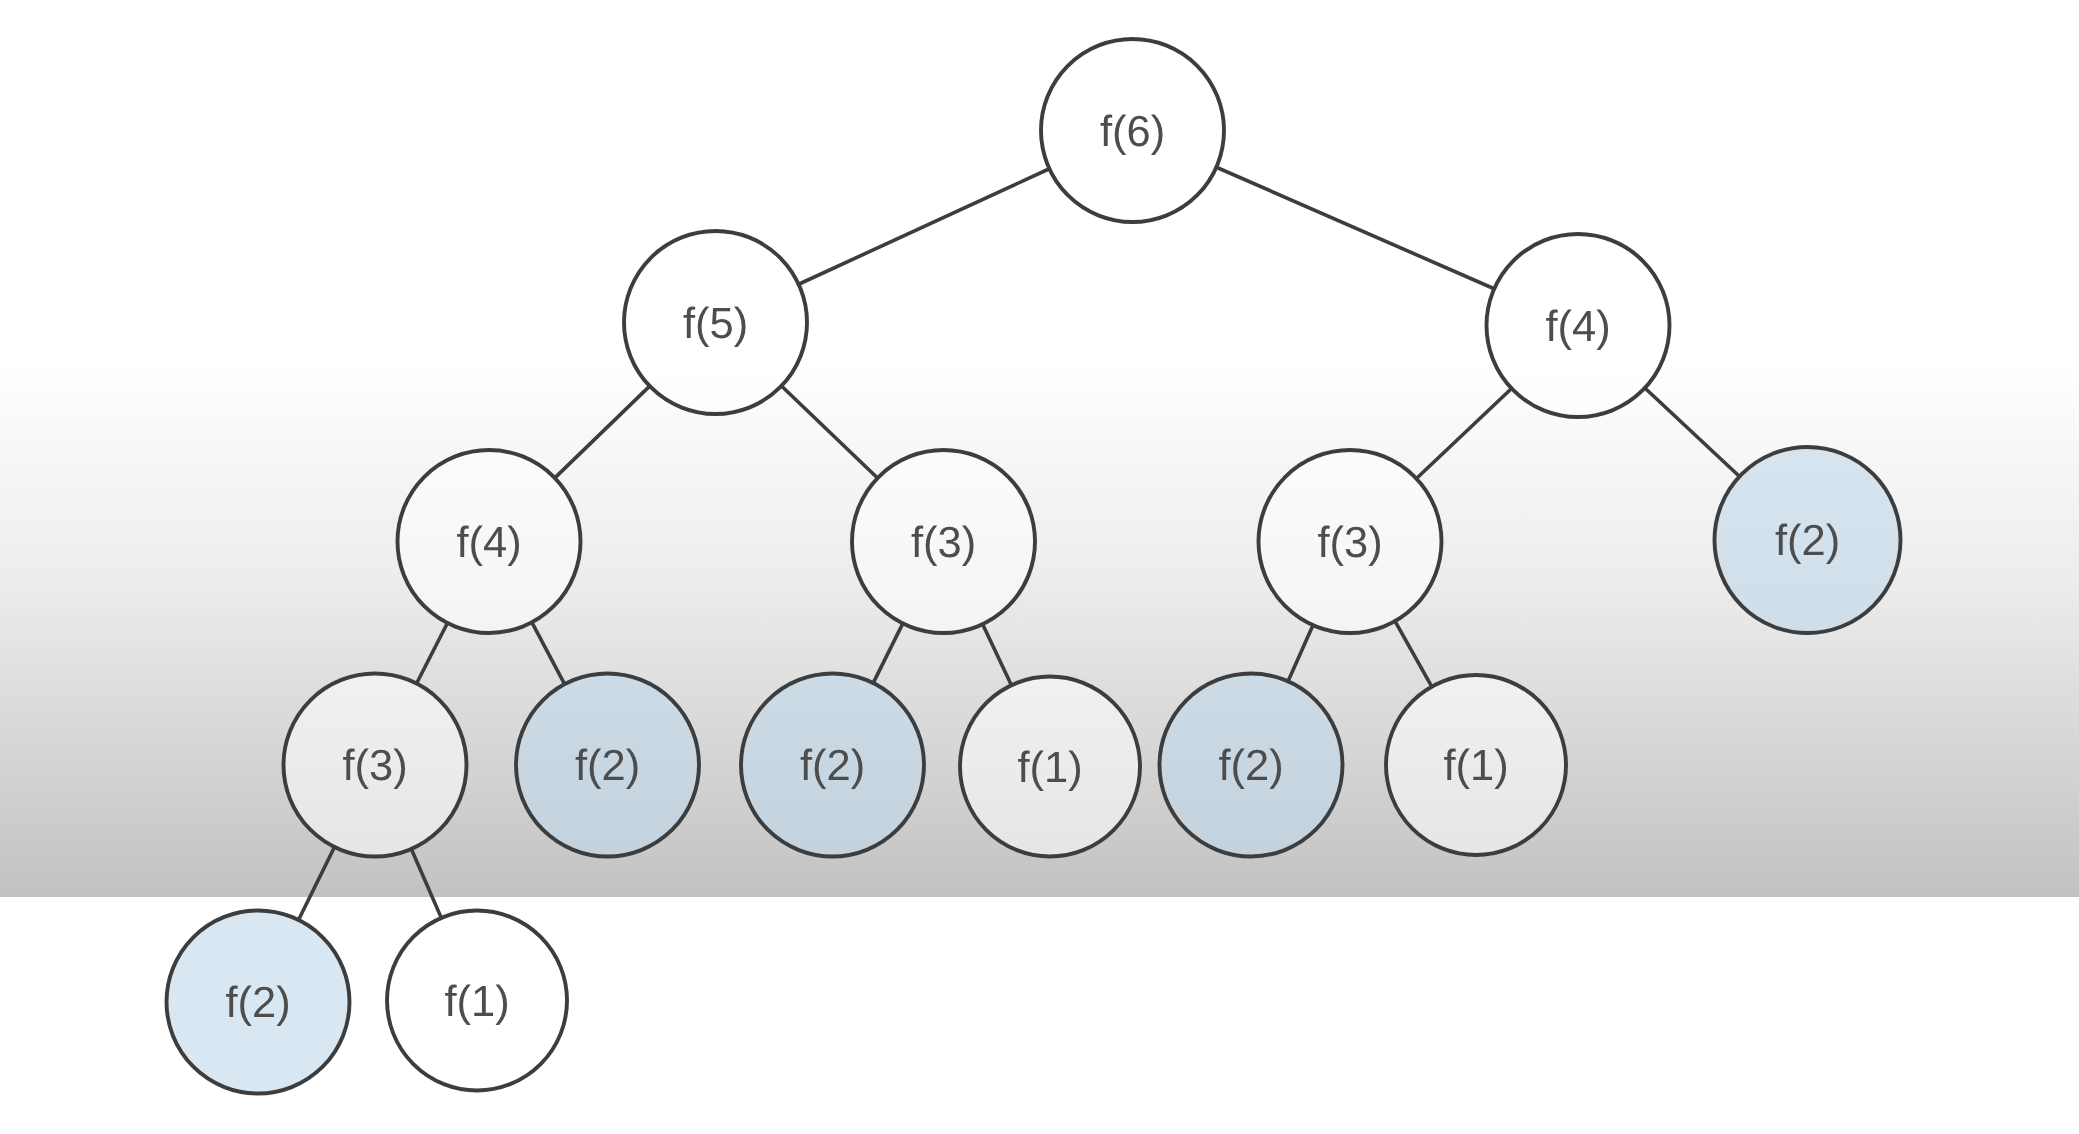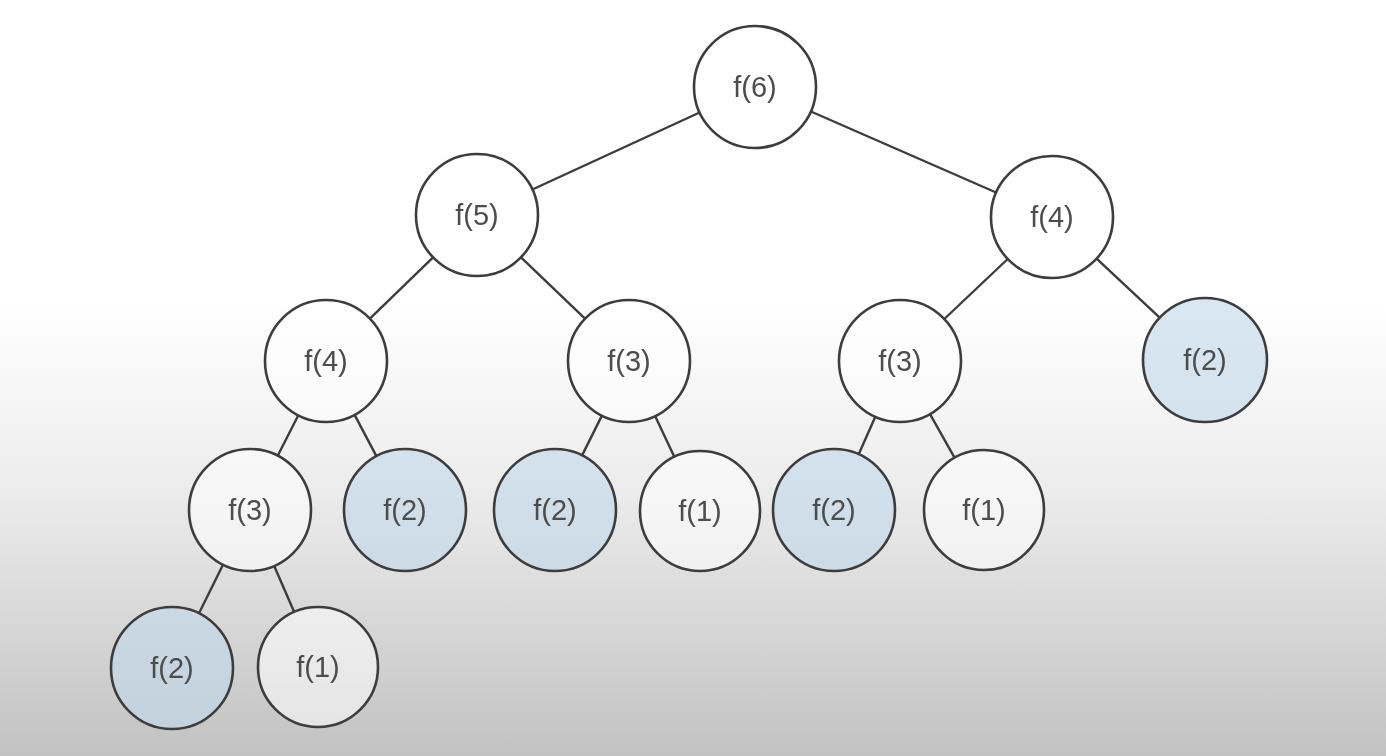--- a/index.html
+++ b/index.html
@@ -5,21 +5,21 @@
   html, body {
     margin: 0;
     padding: 0;
     width: 1386px;
     height: 756px;
     overflow: hidden;
     font-family: "Liberation Sans", sans-serif;
   }
   #stage {
     width: 1386px;
-    height: 756px;
+    height: 598px;
     position: relative;
   }
   svg {
     display: block;
     width: 1386px;
     height: 756px;
   }
   .node-label {
     font-family: "Liberation Sans", sans-serif;
     font-size: 29px;

